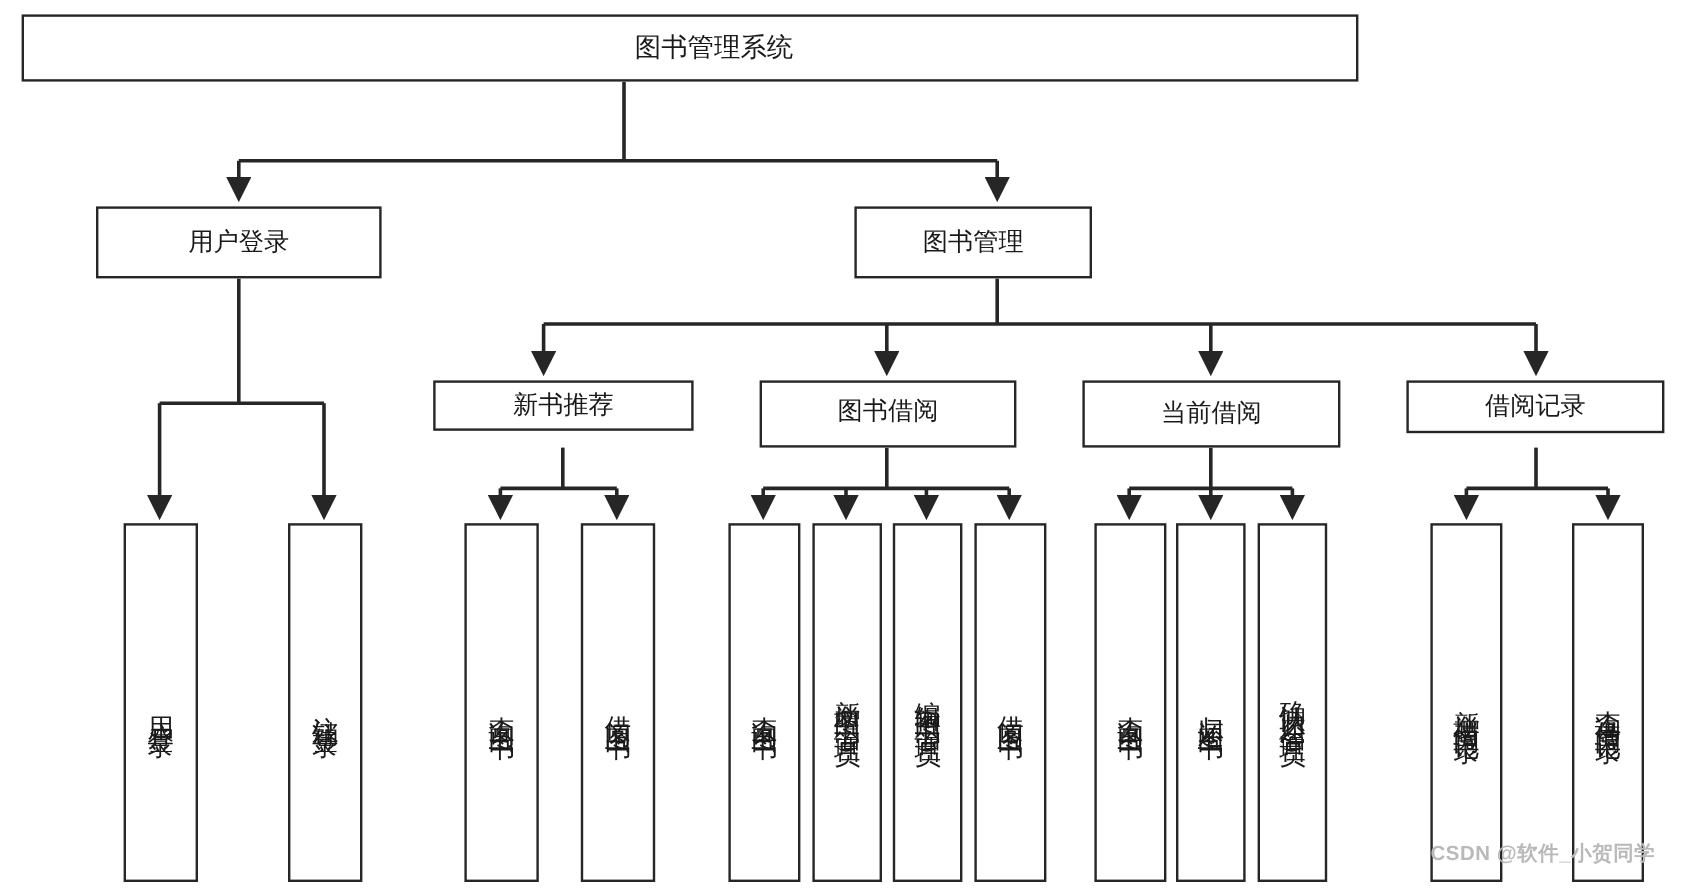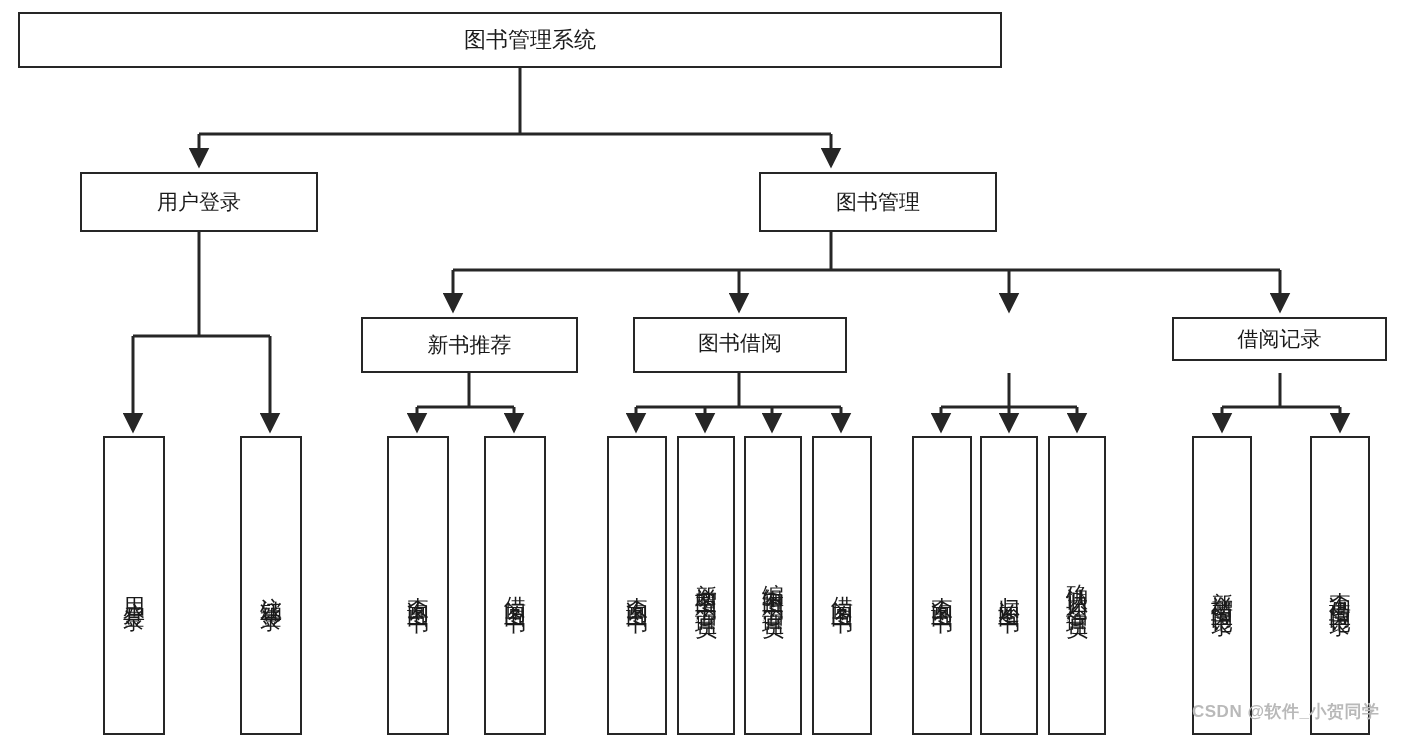--- a/index.html
+++ b/index.html
@@ -120,37 +120,40 @@
       <path d="M 1009 407 L 1009 430" marker-end="url(#arrow)"></path>
       <path d="M 1077 407 L 1077 430" marker-end="url(#arrow)"></path>
 
       <path d="M 1280 373 L 1280 407"></path>
       <path d="M 1222 407 L 1340 407"></path>
       <path d="M 1222 407 L 1222 430" marker-end="url(#arrow)"></path>
       <path d="M 1340 407 L 1340 430" marker-end="url(#arrow)"></path>
     </g>
   </svg>
 
-  <div class="node horiz root" style="left:18px; top:12px; width:984px; height:56px;padding-left:40px;">
+  <div class="node horiz root" style="left:18px; top:12px; width:1114px; height:56px;padding-left:40px;">
     <span class="node-label">图书管理系统</span>
   </div>
 
   <div class="node horiz" style="left:80px; top:172px; width:238px; height:60px;">
     <span class="node-label">用户登录</span>
   </div>
-  <div class="node horiz" style="left:712px; top:172px; width:238px; height:60px;margin-left:47px;">
+  <div class="node horiz" style="left:712px; top:172px; width:198px; height:60px;">
     <span class="node-label">图书管理</span>
   </div>
 
-  <div class="node horiz" style="left:361px; top:317px; width:217px; height:56px;">
+  <div class="node horiz" style="left:361px; top:317px; width:217px; height:42px;">
     <span class="node-label">新书推荐</span>
   </div>
   <div class="node horiz" style="left:633px; top:317px; width:214px; height:56px;font-family:Liberation Mono, monospace;">
     <span class="node-label">图书借阅</span>
   </div>
+  <div class="node horiz" style="left:902px; top:317px; width:215px; height:56px;">
+    <span class="node-label">当前借阅</span>
+  </div>
   <div class="node horiz" style="left:1172px; top:317px; width:215px; height:44px;">
     <span class="node-label">借阅记录</span>
   </div>
 
   <div class="node vert" style="left:103px; top:436px; width:62px; height:299px;">
     <span class="node-label">用户登录</span>
   </div>
   <div class="node vert" style="left:240px; top:436px; width:62px; height:299px;">
     <span class="node-label">注销登录</span>
   </div>

